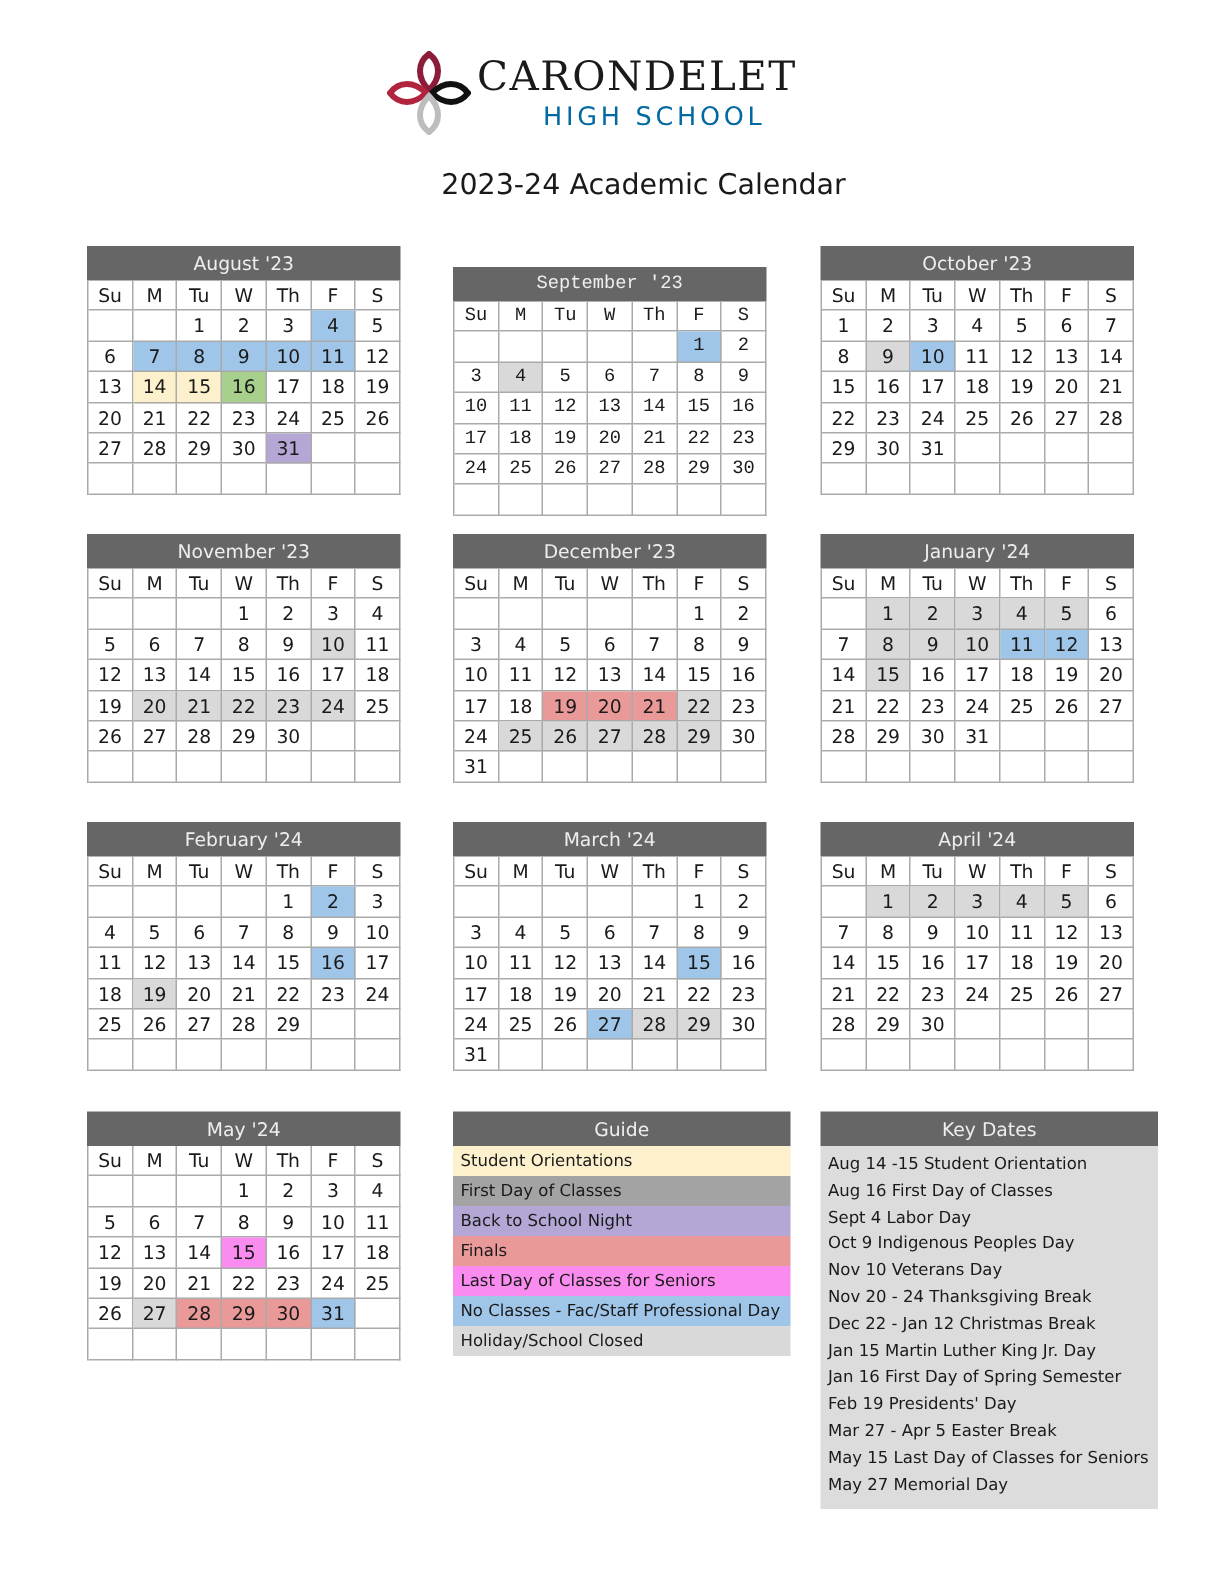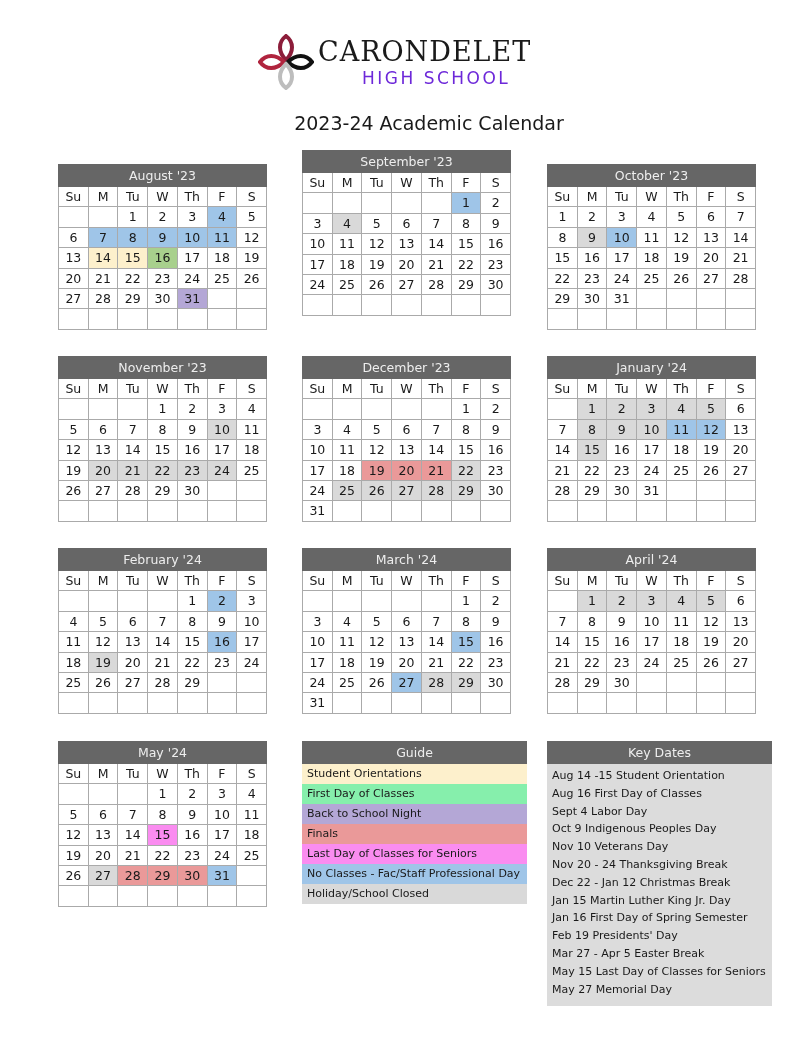--- a/index.html
+++ b/index.html
@@ -2,21 +2,21 @@
 <html><head>
 <meta charset="utf-8">
 <style>
   html, body { margin: 0; padding: 0; background: #ffffff; }
   body { width: 812px; height: 1051px; position: relative; overflow: hidden;
          font-family: "DejaVu Sans", "Liberation Sans", sans-serif; color: #1a1a1a; }
   .logo { position: absolute; left: 258px; top: 34px; width: 290px; height: 60px; }
   .logo-mark { position: absolute; left: 0; top: 0; width: 56px; height: 56px; }
   .logo-name { position: absolute; left: 60px; top: 2px; font-family: "DejaVu Serif", "Liberation Serif", serif;
                font-size: 27px; letter-spacing: 1px; color: #1a1a1a; white-space: nowrap; }
-  .logo-sub { position: absolute; left: 104px; top: 34px; font-size: 17px; letter-spacing: 2.5px; color: #6d28d9; white-space: nowrap; text-align: right; }
+  .logo-sub { position: absolute; left: 104px; top: 34px; font-size: 17px; letter-spacing: 2.5px; color: #0369a1; white-space: nowrap; text-align: right; }
   .page-title { position: absolute; left: 0; width: 812px; top: 112px; text-align: center; font-size: 19px; color: #1a1a1a; padding-left: 23px; }
 
   .cal { position: absolute; width: 209px; }
   .cal-head { height: 23px; background: #666666; color: #eeeeee; font-size: 12.5px; text-align: center; line-height: 23px; }
   .cal-grid { display: grid; grid-template-columns: repeat(7, 1fr); border-left: 1px solid #aaaaaa; }
   .cell { height: 19.4px; border-right: 1px solid #aaaaaa; border-bottom: 1px solid #aaaaaa;
           font-size: 12.5px; text-align: center; line-height: 19.4px; color: #1a1a1a; box-sizing: content-box; }
   .dow { }
 
   .box { position: absolute; width: 225px; }
@@ -89,21 +89,21 @@
         <div class="cell"></div>
         <div class="cell"></div>
         <div class="cell"></div>
         <div class="cell"></div>
         <div class="cell"></div>
         <div class="cell"></div>
         <div class="cell"></div>
         <div class="cell"></div>
       </div>
     </div>
-    <div class="cal" style="left: 302px; top: 150px;">
+    <div class="cal" style="left: 302px; top: 178px; font-family: Liberation Mono, monospace;">
       <div class="cal-head">September '23</div>
       <div class="cal-grid">
         <div class="cell dow">Su</div>
         <div class="cell dow">M</div>
         <div class="cell dow">Tu</div>
         <div class="cell dow">W</div>
         <div class="cell dow">Th</div>
         <div class="cell dow">F</div>
         <div class="cell dow">S</div>
         <div class="cell"></div>
@@ -581,21 +581,21 @@
         <div class="cell"></div>
         <div class="cell"></div>
       </div>
     </div>
   </div>
 
 <div class="box" id="guide-box" style="left:302px; top:741px;">
   <div class="box-head">Guide</div>
   <div id="guide-items">
       <div class="guide-item" style="background: rgb(253, 240, 204);">Student Orientations</div>
-      <div class="guide-item" style="background: #86efac;">First Day of Classes</div>
+      <div class="guide-item" style="background: #a3a3a3;">First Day of Classes</div>
       <div class="guide-item" style="background: rgb(180, 167, 214);">Back to School Night</div>
       <div class="guide-item" style="background: rgb(234, 153, 153);">Finals</div>
       <div class="guide-item" style="background: rgb(250, 140, 240);">Last Day of Classes for Seniors</div>
       <div class="guide-item" style="background: rgb(159, 197, 232);">No Classes - Fac/Staff Professional Day</div>
       <div class="guide-item" style="background: rgb(217, 217, 217);">Holiday/School Closed</div>
     </div>
 </div>
 
 <div class="box" id="kd-box" style="left:547px; top:741px;">
   <div class="box-head">Key Dates</div>

